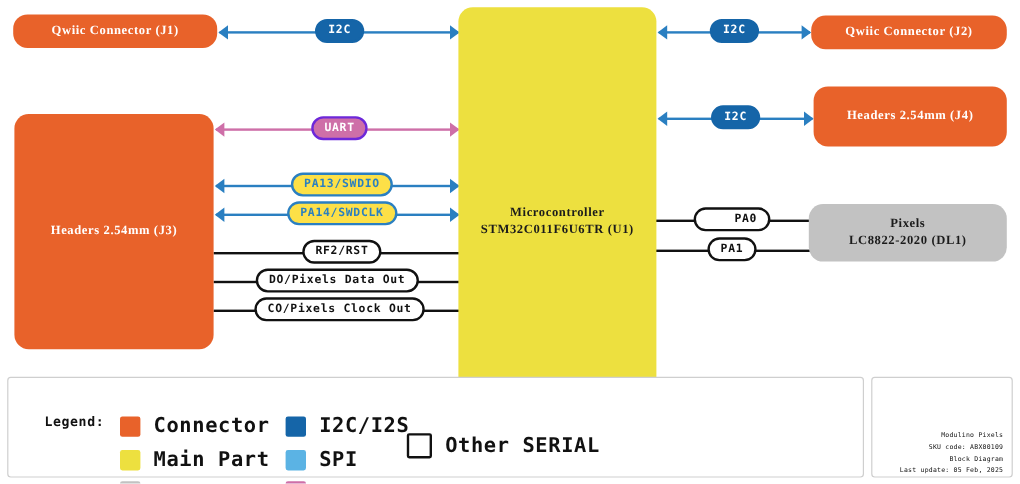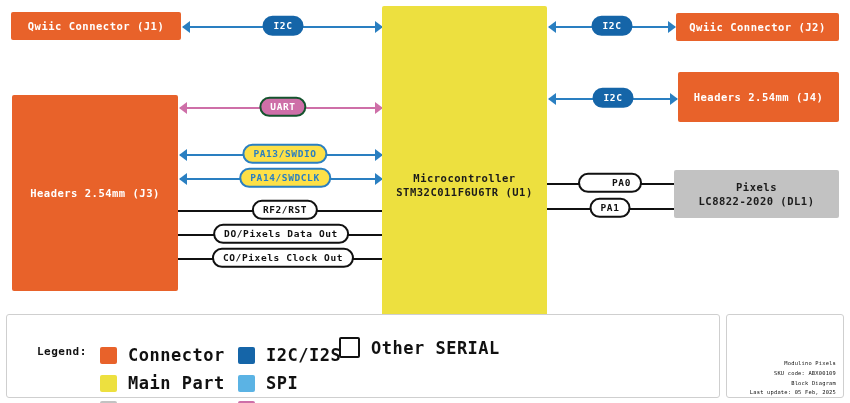--- a/index.html
+++ b/index.html
@@ -1,24 +1,24 @@
 <!DOCTYPE html>
 <html><head>
 <meta charset="utf-8">
 <style>
   html,body{margin:0;padding:0;background:#ffffff;}
   body{width:850px;height:403px;overflow:hidden;
        font-family:"DejaVu Sans Mono","Liberation Mono",monospace;}
   #root{position:relative;width:850px;height:403px;}
 
   
-  .blk{position:absolute;box-sizing:border-box;border-radius:2px;
+  .blk{position:absolute;box-sizing:border-box;border-radius:12px;
        display:flex;align-items:center;justify-content:center;
        text-align:center;font-weight:700;letter-spacing:.5px;
-       line-height:1.35;white-space:pre-line;}
+       line-height:1.35;white-space:pre-line;font-family:Liberation Serif, serif;}
   .blk.connector{background:#E8622A;color:#ffffff;font-size:10.5px;}
   .blk.mainpart{background:#EDE03F;color:#1b1b1b;font-size:10.5px;}
   .blk.internal{background:#C2C2C2;color:#1b1b1b;font-size:10.5px;}
 
   #j1{left:11px;  top:12px;  width:170px;height:28px;}
   #j3{left:12px;  top:95px;  width:166px;height:196px;}
   #mcu{left:382px;top:6px;   width:165px;height:358px;}
   #j2{left:676px; top:13px;  width:163px;height:28px;}
   #j4{left:678px; top:72px;  width:161px;height:50px;}
   #dl1{left:674px;top:170px; width:165px;height:48px;}
@@ -38,21 +38,21 @@
   .c-uart .arrow.left {border-right:8px solid #CE6FA8;}
   .c-uart .arrow.right{border-left:8px solid #CE6FA8;}
   .c-ser  .line{background:#111111;}
 
   
   .pill{position:absolute;transform:translate(-50%,-50%);
         box-sizing:border-box;border-radius:999px;
         padding:2px 9px 3px;font-size:9.5px;font-weight:700;
         letter-spacing:.6px;white-space:nowrap;line-height:1.2;}
   .pill.i2c {background:#1565A8;color:#ffffff;border:2px solid #1565A8;}
-  .pill.uart{background:#CE6FA8;color:#ffffff;border:2px solid #14532d;}
+  .pill.uart{background:#CE6FA8;color:#ffffff;border:2px solid #6d28d9;}
   .pill.swd {background:#fde047;color:#2A7FC1;border:2px solid #2A7FC1;}
   .pill.ser {background:#ffffff;color:#111111;border:2px solid #111111;}
 
   
   #legend{position:absolute;left:6px;top:314px;width:714px;height:84px;
           box-sizing:border-box;background:#ffffff;border:1px solid #cfcfcf;
           border-radius:3px;}
   #legend-title{position:absolute;left:30px;top:30px;font-size:11px;
                 font-weight:700;color:#111;letter-spacing:.5px;}
   .lg{position:absolute;display:flex;align-items:center;gap:11px;}
@@ -174,21 +174,21 @@
     </div>
     <div class="lg" style="left:231px;top:58px;">
       <span class="sw" style="background:#5BB3E4;"></span>
       <span class="lgtxt">SPI</span>
     </div>
     <div class="lg" style="left:231px;top:86px;">
       <span class="sw" style="background:#CE6FA8;"></span>
 
     </div>
 
-    <div class="lg" style="left:332px;top:22px;">
+    <div class="lg" style="left:332px;top:46px;">
       <span class="sw outline"></span>
       <span class="lgtxt">Other SERIAL</span>
     </div>
   </div>
 
   <div id="ard">
     <div id="ard-meta">
       <div>Modulino Pixels</div>
       <div>SKU code: ABX00109</div>
       <div>Block Diagram</div>

